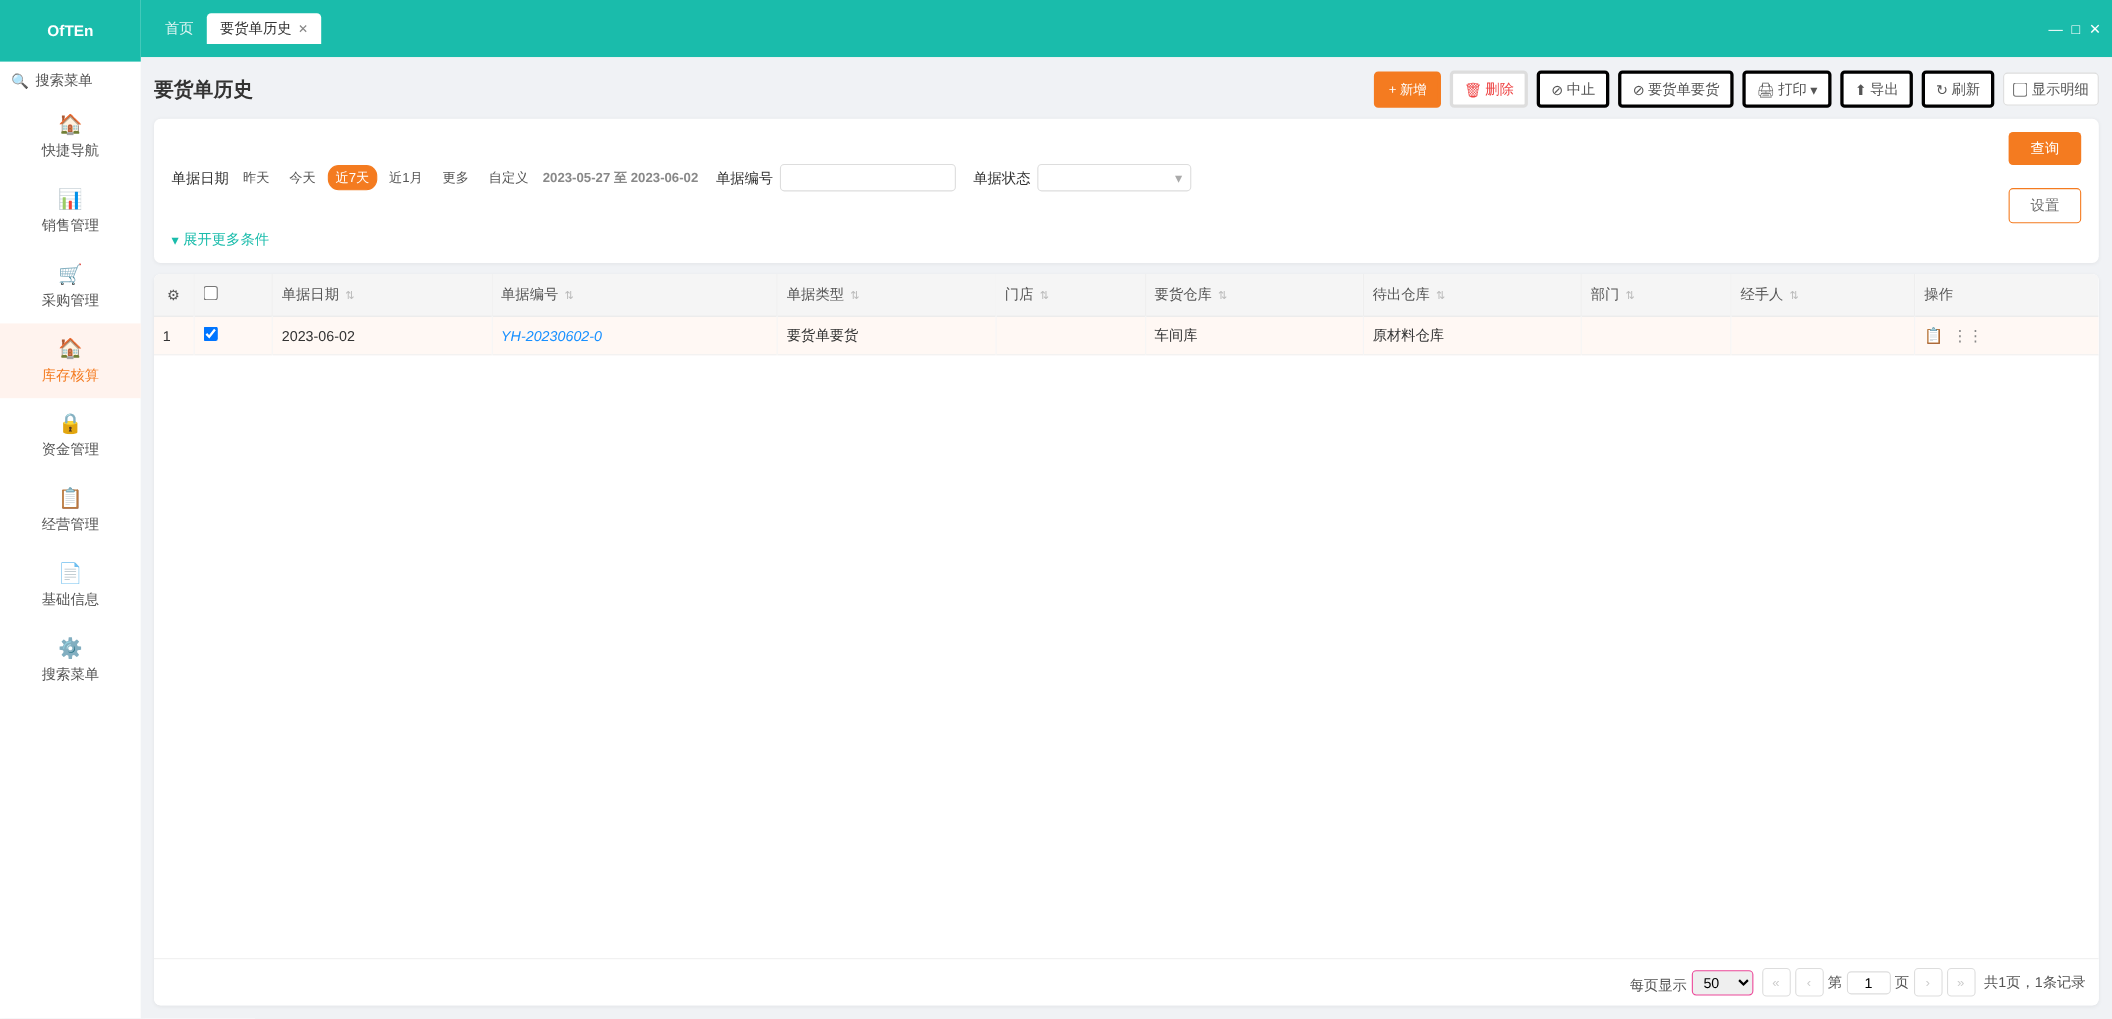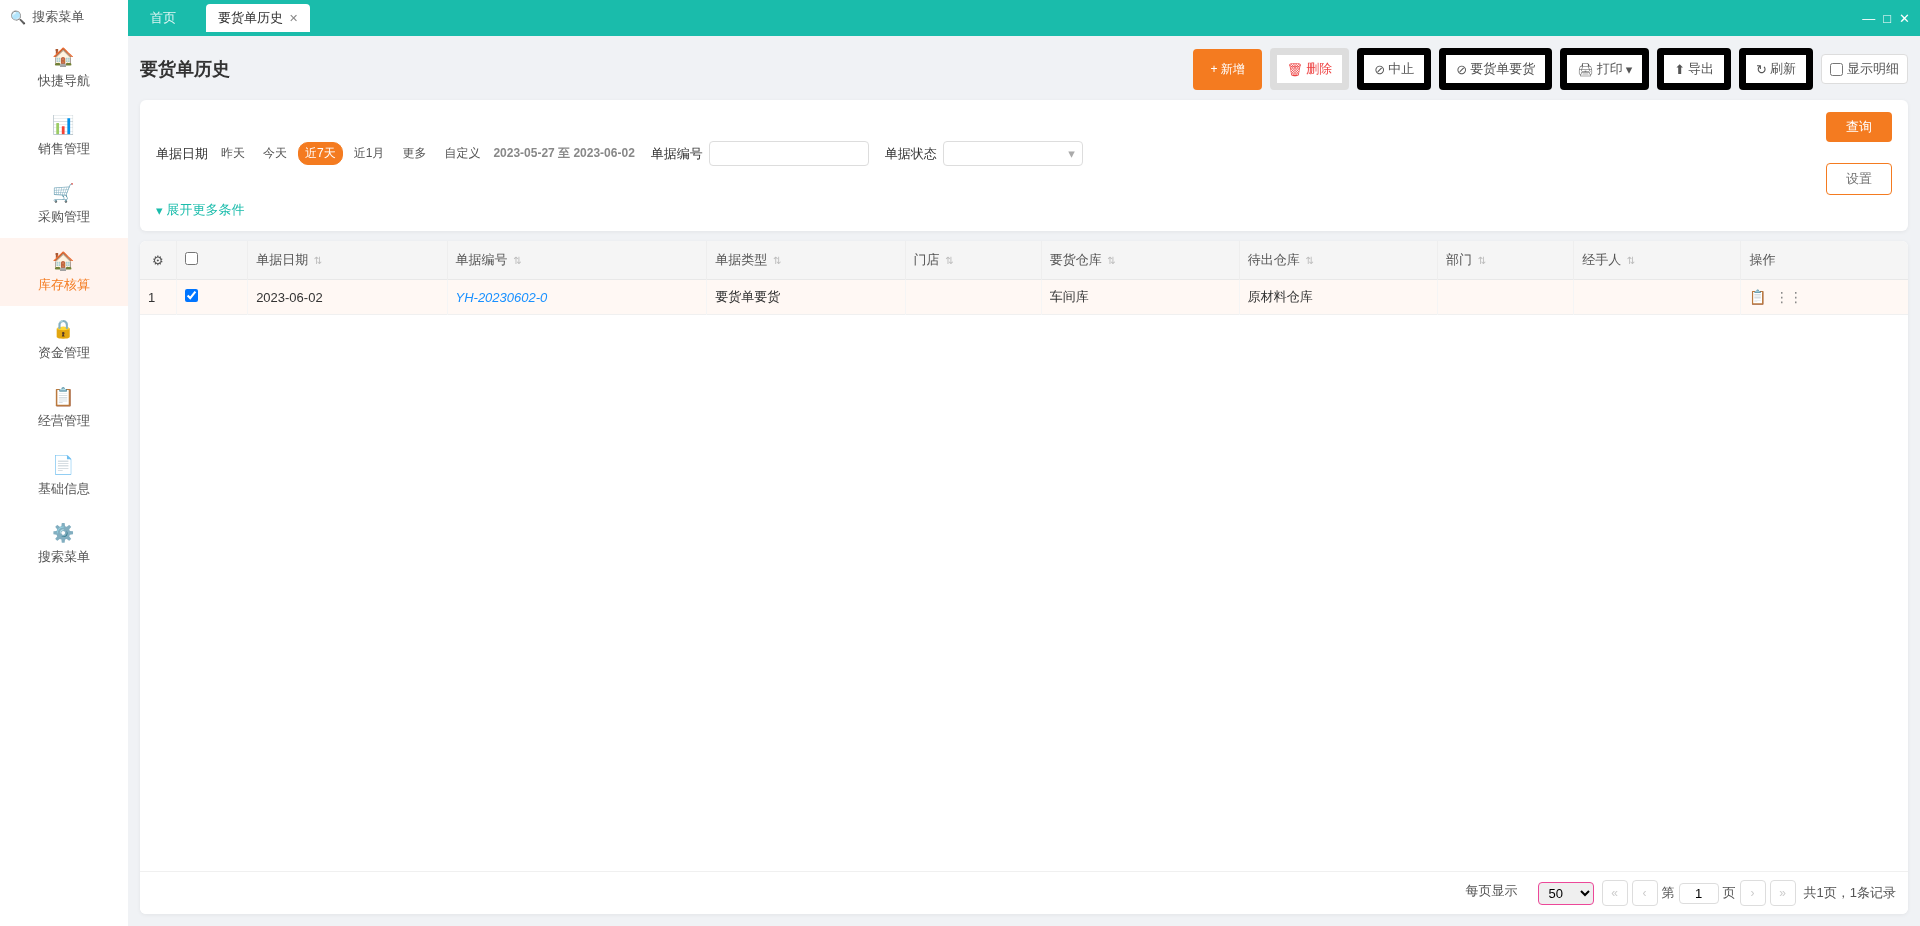--- a/index.html
+++ b/index.html
@@ -50,26 +50,26 @@
     
     .main {
       flex: 1;
       display: flex;
       flex-direction: column;
       overflow: hidden;
     }
 
     
     .topbar {
-      height: 36px;
+      height: 52px;
       background: #1abcab;
       display: flex;
       align-items: center;
       padding: 0 10px;
-      gap: 18px;
+      gap: 0;
       flex-shrink: 0;
     }
     .topbar-tab {
       height: 28px;
       padding: 0 12px;
       border-radius: 4px 4px 0 0;
       display: flex;
       align-items: center;
       cursor: pointer;
       font-size: 13px;
@@ -116,21 +116,21 @@
     .toolbar {
       display: flex;
       align-items: center;
       gap: 8px;
     }
     .toolbar-btn {
       display: flex;
       align-items: center;
       gap: 3px;
       padding: 5px 10px;
-      border: 7px solid #000000;
+      border: 3px solid #000000;
       background: #fff;
       border-radius: 4px;
       cursor: pointer;
       color: #555;
       font-size: 12px;
     }
     .toolbar-btn.primary {
       background: #f47b20;
       color: white;
       border-color: #f47b20;
@@ -327,22 +327,22 @@
       justify-content: flex-end;
       padding: 8px 12px;
       background: #fff;
       border-top: 1px solid #f0f0f0;
       gap: 8px;
       font-size: 13px;
       color: #555;
     }
     .pagination-bar .per-page {
       display: flex;
-      align-items: flex-start;
-      gap: 20px;
+      align-items: flex-end;
+      gap: 4px;
     }
     .per-page select {
       border: 1px solid #ec4899;
       border-radius: 4px;
       padding: 2px 6px;
       font-size: 13px;
       outline: none;
     }
     .page-nav {
       display: flex;
@@ -379,20 +379,21 @@
     
     .settings-col {
       width: 36px;
       text-align: center;
     }
   </style>
 </head>
 <body>
 
 <div class="sidebar">
+  <div class="sidebar-logo">OfTEn</div>
 
   <div class="sidebar-search">
     <span>🔍</span>
     <span>搜索菜单</span>
   </div>
 
   <div class="sidebar-item">
     <span class="icon">🏠</span>
     <span>快捷导航</span>
   </div>

